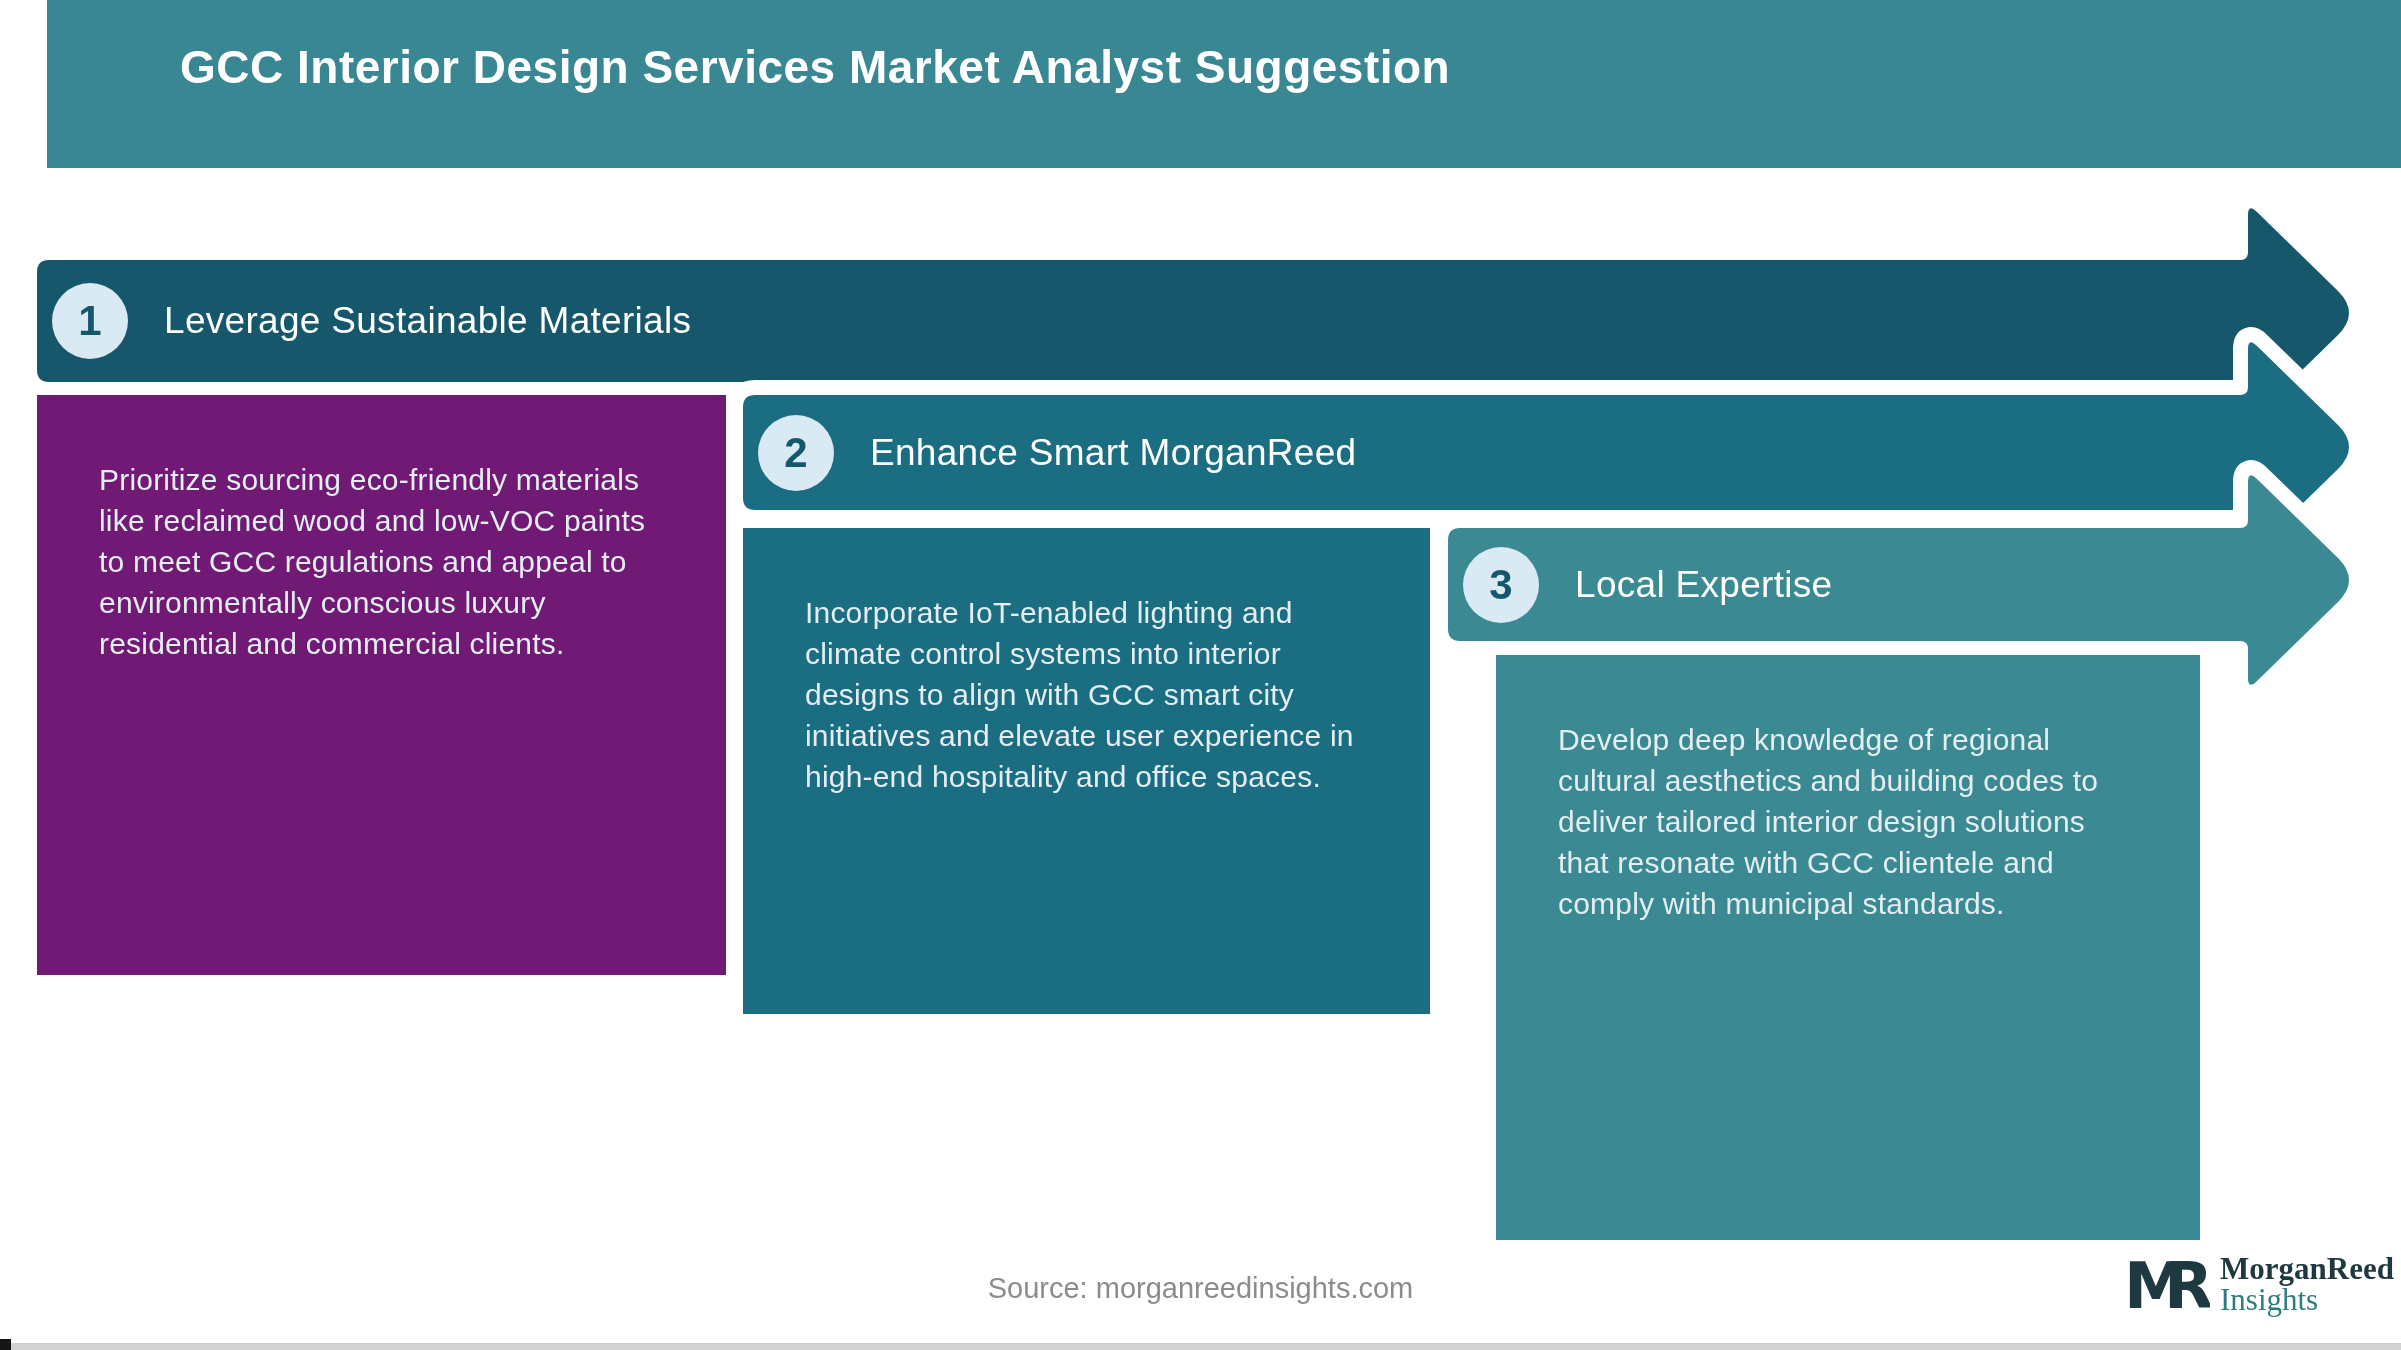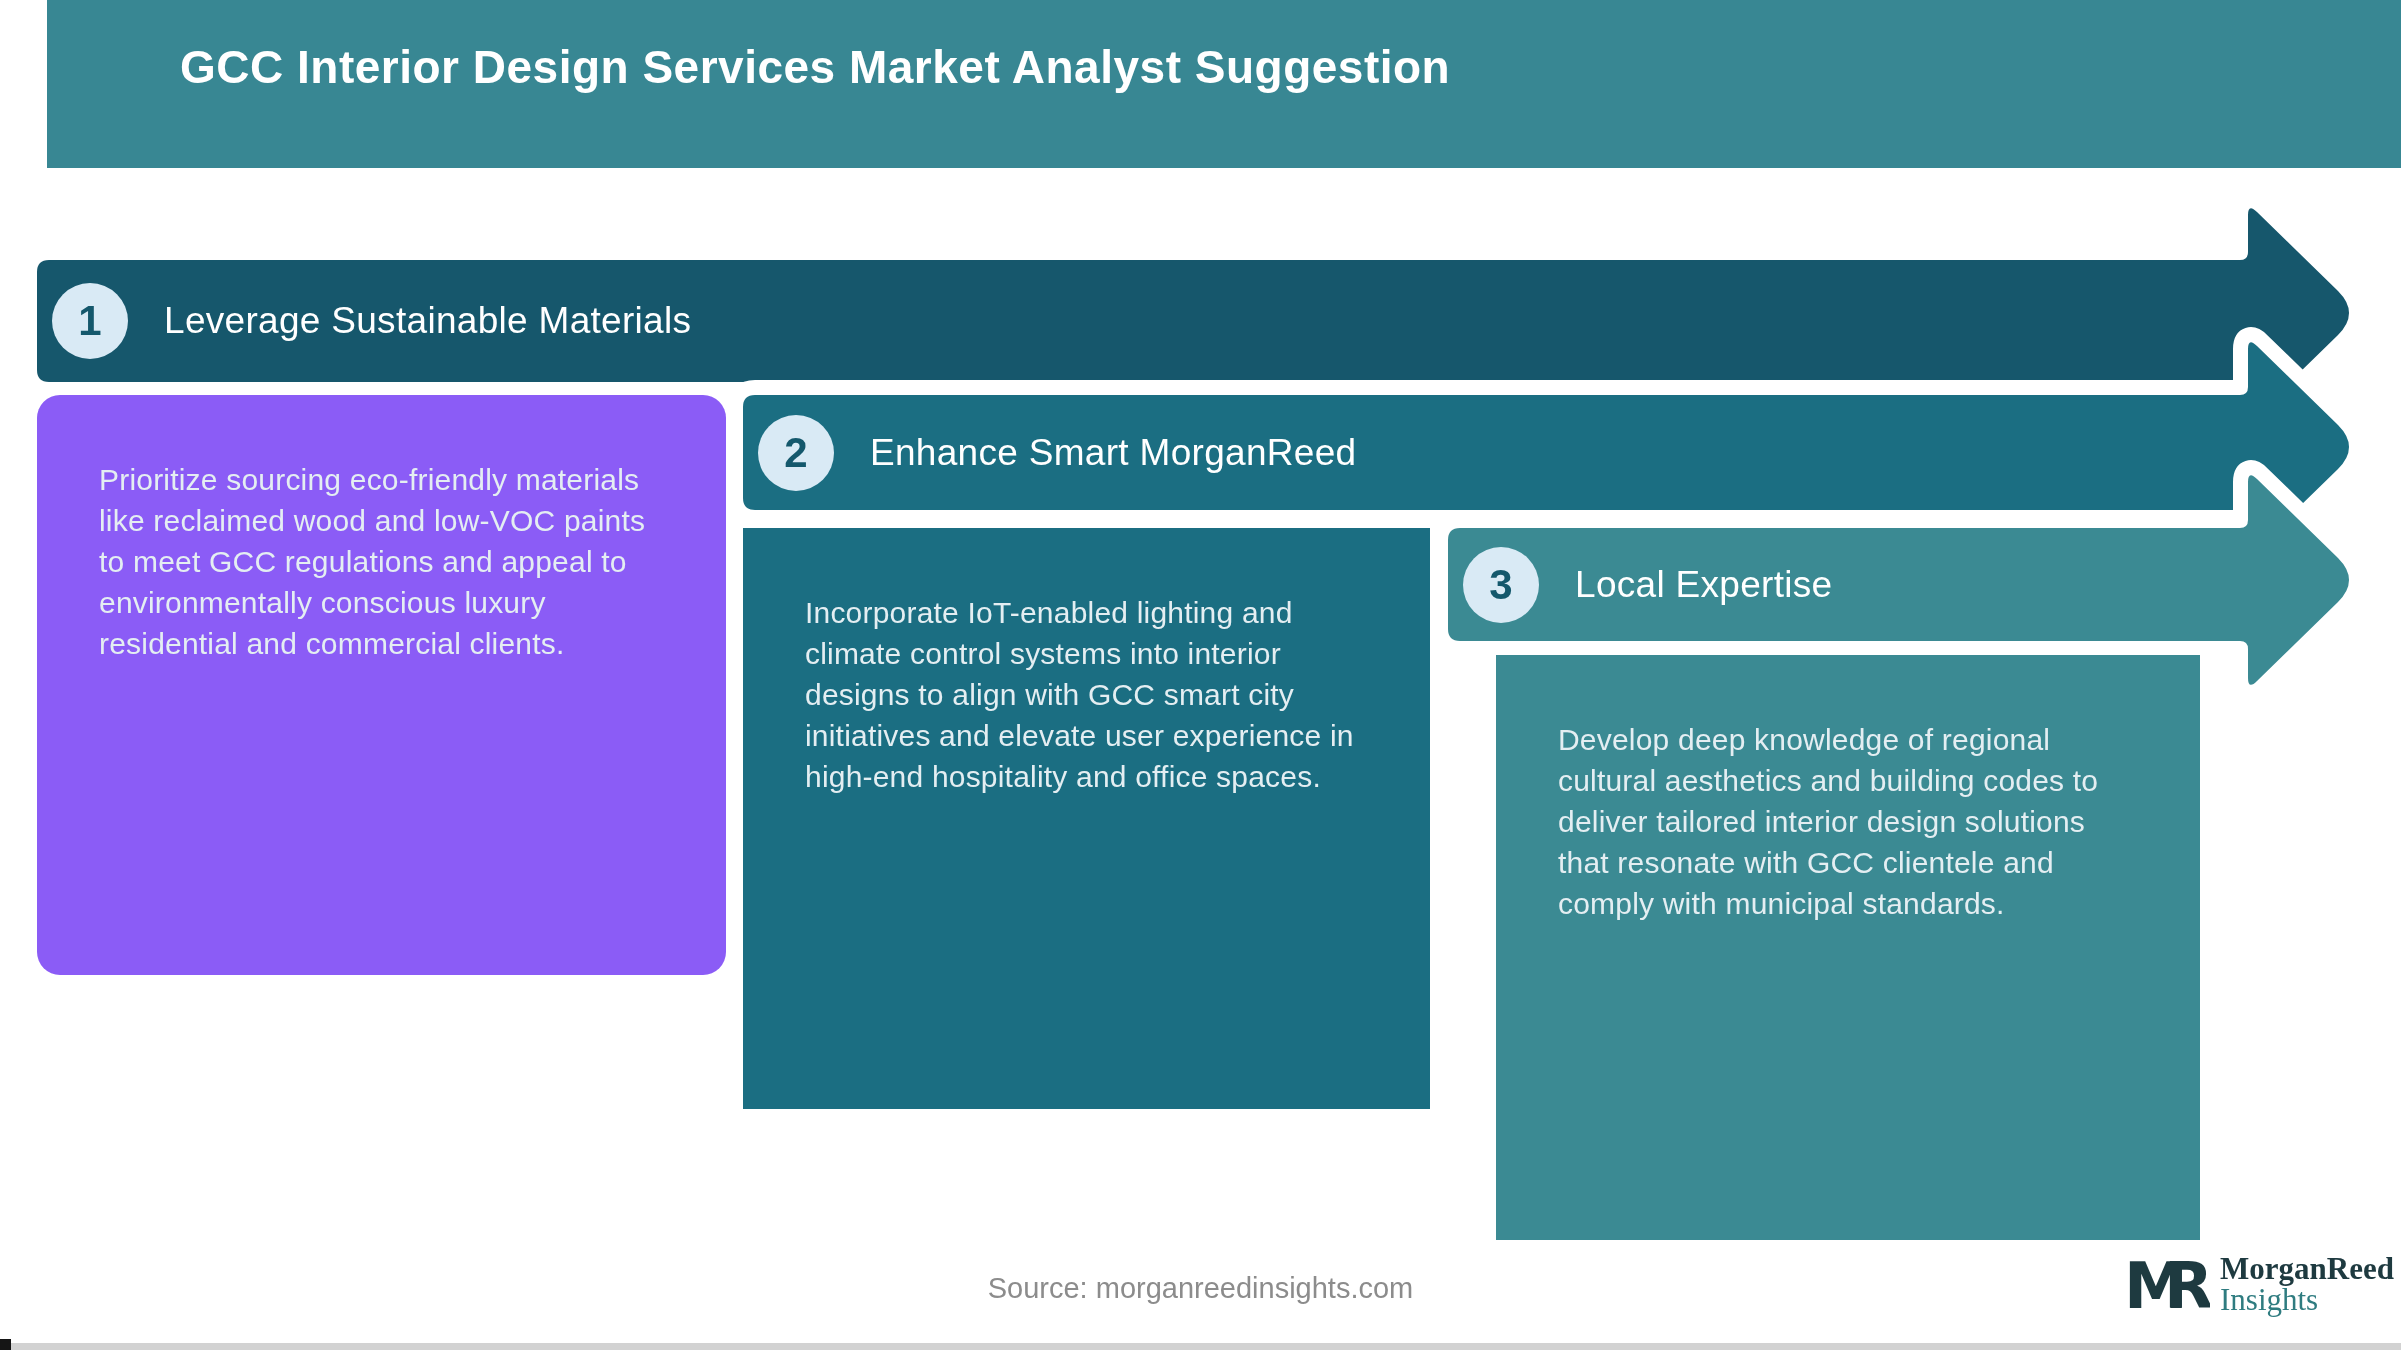--- a/index.html
+++ b/index.html
@@ -22,21 +22,21 @@
   .banner-3{left:1463px;top:528px;height:113px;}
   .badge{
     width:76px;height:76px;border-radius:50%;background:#D9EAF5;
     display:flex;align-items:center;justify-content:center;
     font-size:42px;font-weight:700;color:#14586C;flex:0 0 auto;
   }
   .banner-title{font-size:37px;font-weight:400;color:#ffffff;letter-spacing:0.3px;white-space:nowrap;}
   
   .box{position:absolute;z-index:1;box-sizing:border-box;padding:64px 58px 0 62px;}
   .box-1{left:37px;top:395px;width:689px;height:580px;}
-  .box-2{left:743px;top:528px;width:687px;height:581px;}
+  .box-2{left:743px;top:528px;width:687px;height:486px;}
   .box-3{left:1448px;top:655px;width:704px;height:585px;margin-left:48px;}
   .box-text{
     color:#E4EEF2;font-size:30px;line-height:41px;font-weight:400;letter-spacing:0.2px;
   }
   
   .source{
     position:absolute;left:0;top:1272px;width:2401px;text-align:center;
     font-size:29px;color:#8C8C8C;z-index:2;
   }
   .logo{position:absolute;left:2128px;top:1251px;display:flex;align-items:center;gap:10px;z-index:4;}
@@ -50,21 +50,21 @@
 </style>
 </head>
 <body>
 
 <div id="stage">
 
   <div class="header" style="background-color: rgb(56, 135, 147);">
     <div class="header-title">GCC Interior Design Services Market Analyst Suggestion</div>
   </div>
 
-  <div class="box box-1" style="background-color: #8b5cf6; border-radius: 23px;">
+  <div class="box box-1" style="background-color: #701a75;">
     <div class="box-text">Prioritize sourcing eco-friendly materials like reclaimed wood and low-VOC paints to meet GCC regulations and appeal to environmentally conscious luxury residential and commercial clients.</div>
   </div>
   <div class="box box-2" style="background-color: rgb(27, 110, 130);">
     <div class="box-text">Incorporate IoT-enabled lighting and climate control systems into interior designs to align with GCC smart city initiatives and elevate user experience in high-end hospitality and office spaces.</div>
   </div>
   <div class="box box-3" style="background-color: rgb(59, 138, 147);">
     <div class="box-text">Develop deep knowledge of regional cultural aesthetics and building codes to deliver tailored interior design solutions that resonate with GCC clientele and comply with municipal standards.</div>
   </div>
 
   <svg id="arrows" viewBox="0 0 2401 1350" xmlns="http://www.w3.org/2000/svg">

